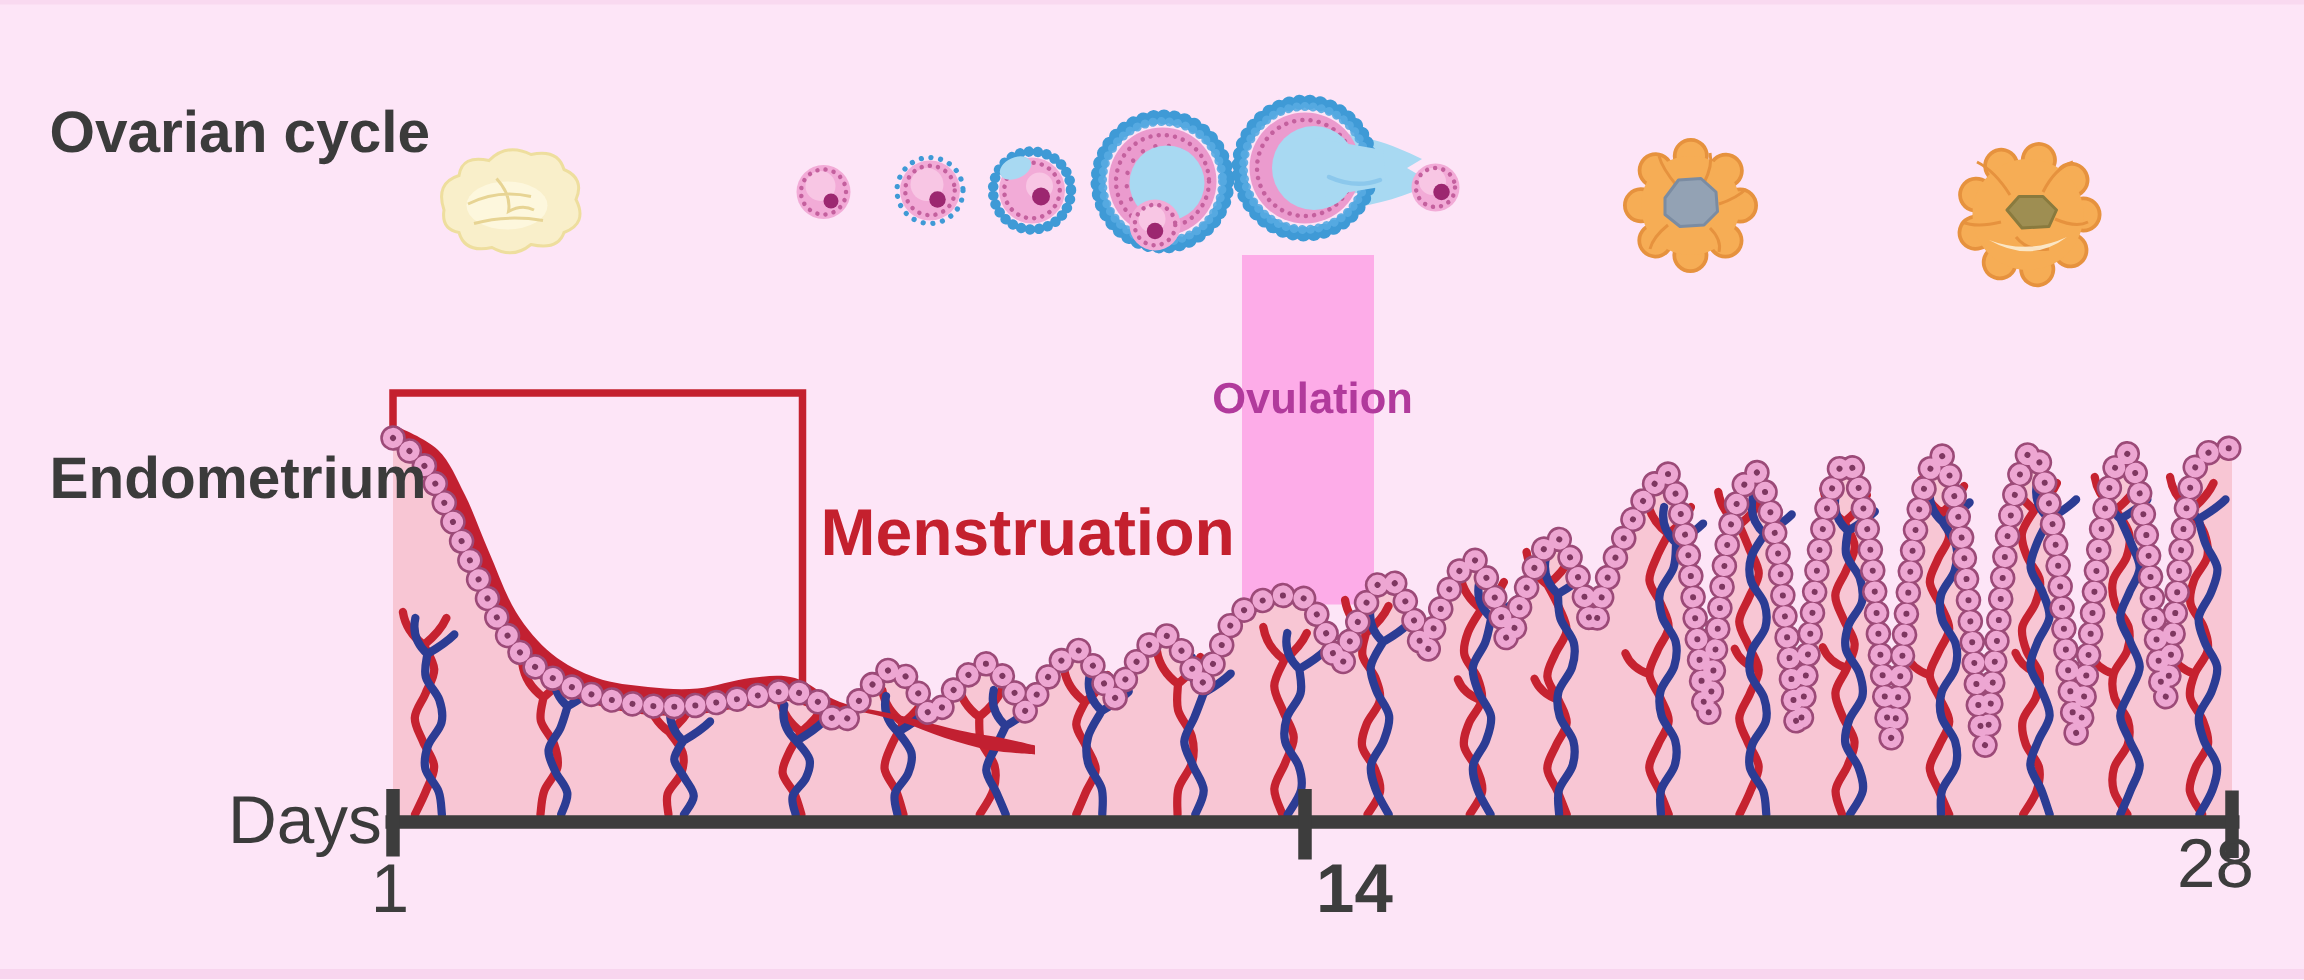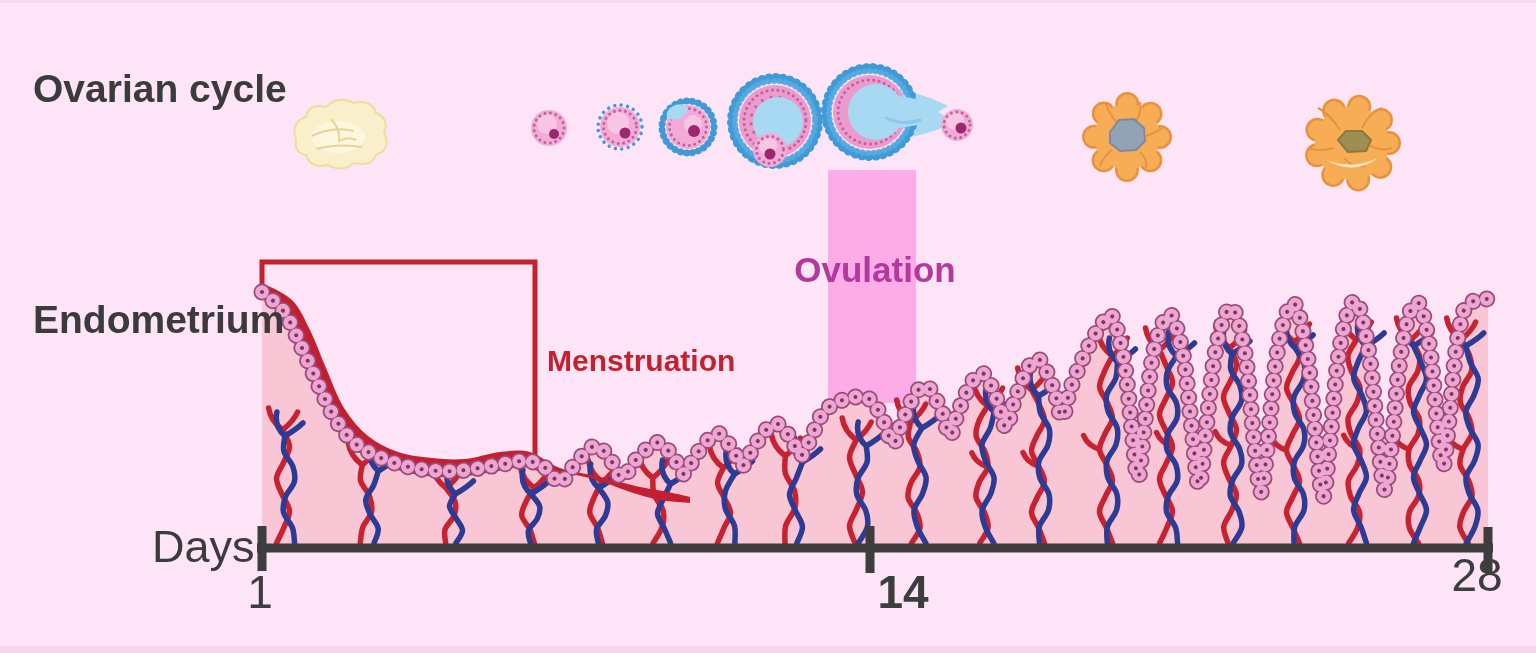--- a/index.html
+++ b/index.html
@@ -4,23 +4,23 @@
 <style>
   html,body{margin:0;padding:0;background:#fff;}
   #stage{position:relative;width:1536px;height:653px;overflow:hidden;
          background:var(--c-background,#fde5f7);
          font-family:"Liberation Sans",sans-serif;}
   #diagram-svg{position:absolute;left:0;top:0;}
   .lbl{position:absolute;line-height:1;white-space:nowrap;color:var(--c-text_dark,#3b3b3b);}
   .lbl-bold{font-weight:700;}
   #ovarian-cycle-label{left:33px;top:54px;font-size:39px;margin-top:15px;}
   #endometrium-label{left:33px;top:300px;font-size:39px;}
-  #ovulation-label{left:875px;top:252px;font-size:35px;transform:translateX(-50%);
+  #ovulation-label{left:875px;top:252px;font-size:29px;transform:translateX(-50%);
                    color:var(--c-ovulation_text,#b13a9c);}
-  #menstruation-label{left:547px;top:346px;font-size:30px;color:var(--c-menstruation_text,#c4202e);}
+  #menstruation-label{left:547px;top:334px;font-size:44px;color:var(--c-menstruation_text,#c4202e);}
   #days-label{left:152px;top:524px;font-size:45px;font-weight:400;}
   .daynum{font-size:46px;font-weight:400;transform:translateX(-50%);top:569px;color:var(--c-axis_dark,#3d3d3d);}
   #day-1-label{left:260px;}
   #day-14-label{left:903px;font-weight:bold;}
   #day-28-label{left:1477px;top:552px;}
 
   
   .band{fill:var(--c-ovulation_band,#fdace8);}
   .strip-top{fill:var(--c-top_strip,#f9d9f0);}
   .strip-bottom{fill:var(--c-bottom_strip,#f8d5ee);}

